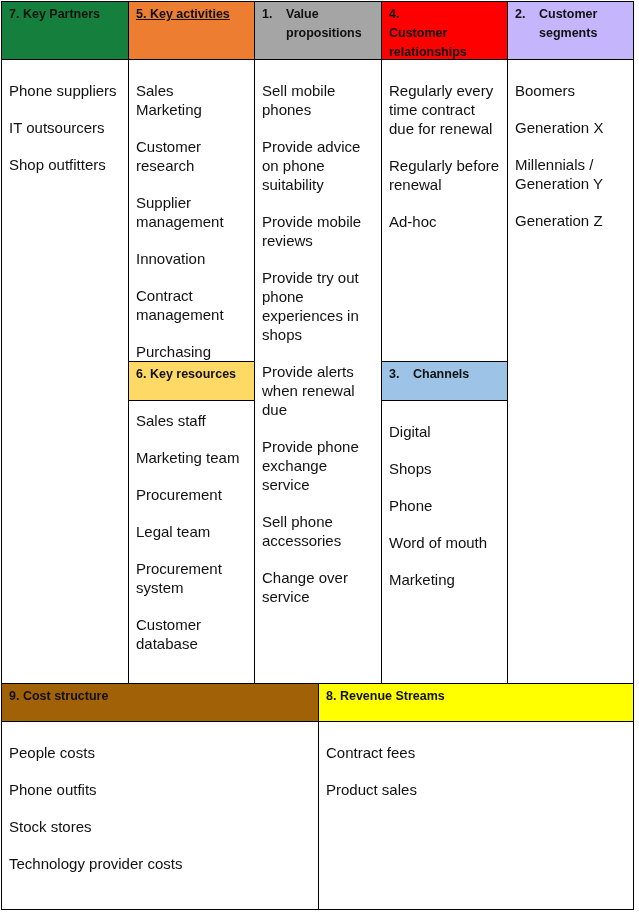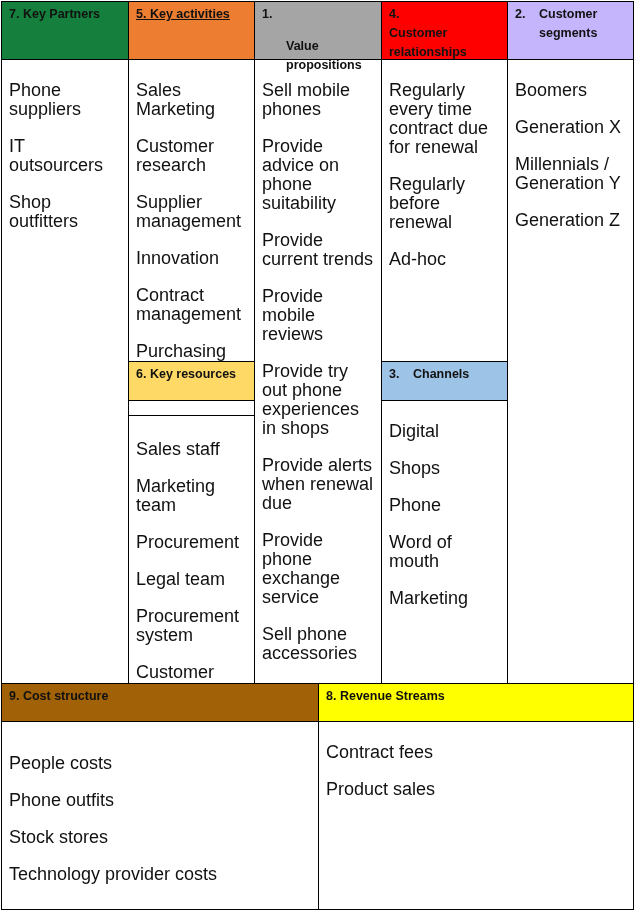--- a/index.html
+++ b/index.html
@@ -4,38 +4,38 @@
   <style>
     html, body { margin: 0; padding: 0; background: #ffffff; }
     body { width: 639px; height: 915px; position: relative; overflow: hidden;
            font-family: "Liberation Sans", "DejaVu Sans", sans-serif; color: #111; }
     .canvas { position: absolute; left: 1px; top: 1px; width: 633px; height: 909px; }
     .cell { position: absolute; box-sizing: border-box; border: 1px solid #000; }
     .hdr { font-weight: bold; font-size: 12.5px; line-height: 19px; padding: 3px 7px 0 7px; color: #111; }
     .hdr .num { display: inline-block; width: 24px; }
     .hdr .ttl { display: inline-block; vertical-align: top; }
     .hdr.simple { padding-left: 7px; }
-    .body { font-size: 18px; line-height: 19px; padding: 0 7px; }
+    .body { font-size: 15px; line-height: 19px; padding: 0 7px; }
     .body ul { list-style: none; margin: 0; padding: 0; }
     .body li { margin: 0 0 18px 0; }
     .body li.tight { margin-bottom: 0; }
   </style>
 </head>
 <body>
 
 <div class="canvas">
 
   <div class="cell hdr simple" style="left:0;top:0;width:128px;height:59px;background:#15803d;">
     <span>7. Key Partners</span>
   </div>
   <div class="cell hdr simple" style="left:127px;top:0;width:127px;height:59px;background:#ED7D31;text-decoration:underline;">
     <span>5. Key activities</span>
   </div>
   <div class="cell hdr" style="left:253px;top:0;width:128px;height:59px;background:#A5A5A5;">
-    <span class="num">1.</span><span class="ttl" style="width:84px;margin-top:32px;">Value propositions</span>
+    <span class="num">1.</span><span class="ttl" style="width:84px;">Value propositions</span>
   </div>
   <div class="cell hdr" style="left:380px;top:0;width:127px;height:59px;background:#FF0000;">
     <span class="num">4.</span><span class="ttl" style="width:90px;">Customer relationships</span>
   </div>
   <div class="cell hdr" style="left:506px;top:0;width:127px;height:59px;background:#c4b5fd;">
     <span class="num">2.</span><span class="ttl" style="width:72px;">Customer segments</span>
   </div>
 
   <div class="cell body" style="left:0;top:58px;width:128px;height:625px;padding-top:21px;">
     <ul>
@@ -54,36 +54,35 @@
       <li>Innovation</li>
       <li>Contract management</li>
       <li class="tight">Purchasing</li>
     </ul>
   </div>
 
   <div class="cell hdr simple" style="left:127px;top:360px;width:127px;height:40px;background:#FFD966;">
     <span>6. Key resources</span>
   </div>
 
-  <div class="cell body" style="left:127px;top:414px;width:127px;height:284px;padding-top:24px;">
+  <div class="cell body" style="left:127px;top:399px;width:127px;height:284px;padding-top:10px;">
     <ul>
       <li>Sales staff</li>
       <li>Marketing team</li>
       <li>Procurement</li>
       <li>Legal team</li>
       <li>Procurement system</li>
       <li>Customer database</li>
     </ul>
   </div>
 
   <div class="cell body" style="left:253px;top:58px;width:128px;height:625px;padding-top:21px;">
     <ul>
       <li>Sell mobile phones</li>
       <li>Provide advice on phone suitability</li>
-      <li>Provide current trends</li>
       <li>Provide mobile reviews</li>
       <li>Provide try out phone experiences in shops</li>
       <li>Provide alerts when renewal due</li>
       <li>Provide phone exchange service</li>
       <li>Sell phone accessories</li>
       <li>Change over service</li>
     </ul>
   </div>
 
   <div class="cell body" style="left:380px;top:58px;width:127px;height:303px;padding-top:21px;">
@@ -113,21 +112,21 @@
       <li>Boomers</li>
       <li>Generation X</li>
       <li>Millennials / Generation Y</li>
       <li>Generation Z</li>
     </ul>
   </div>
 
   <div class="cell hdr simple" style="left:0;top:682px;width:318px;height:39px;background:#a16207;">
     <span>9. Cost structure</span>
   </div>
-  <div class="cell body" style="left:0;top:720px;width:318px;height:189px;padding-top:32px;">
+  <div class="cell body" style="left:0;top:720px;width:318px;height:189px;padding-top:21px;">
     <ul>
       <li>People costs</li>
       <li>Phone outfits</li>
       <li>Stock stores</li>
       <li>Technology provider costs</li>
     </ul>
   </div>
 
   <div class="cell hdr simple" style="left:317px;top:682px;width:316px;height:39px;background:#FFFF00;">
     <span>8. Revenue Streams</span>

